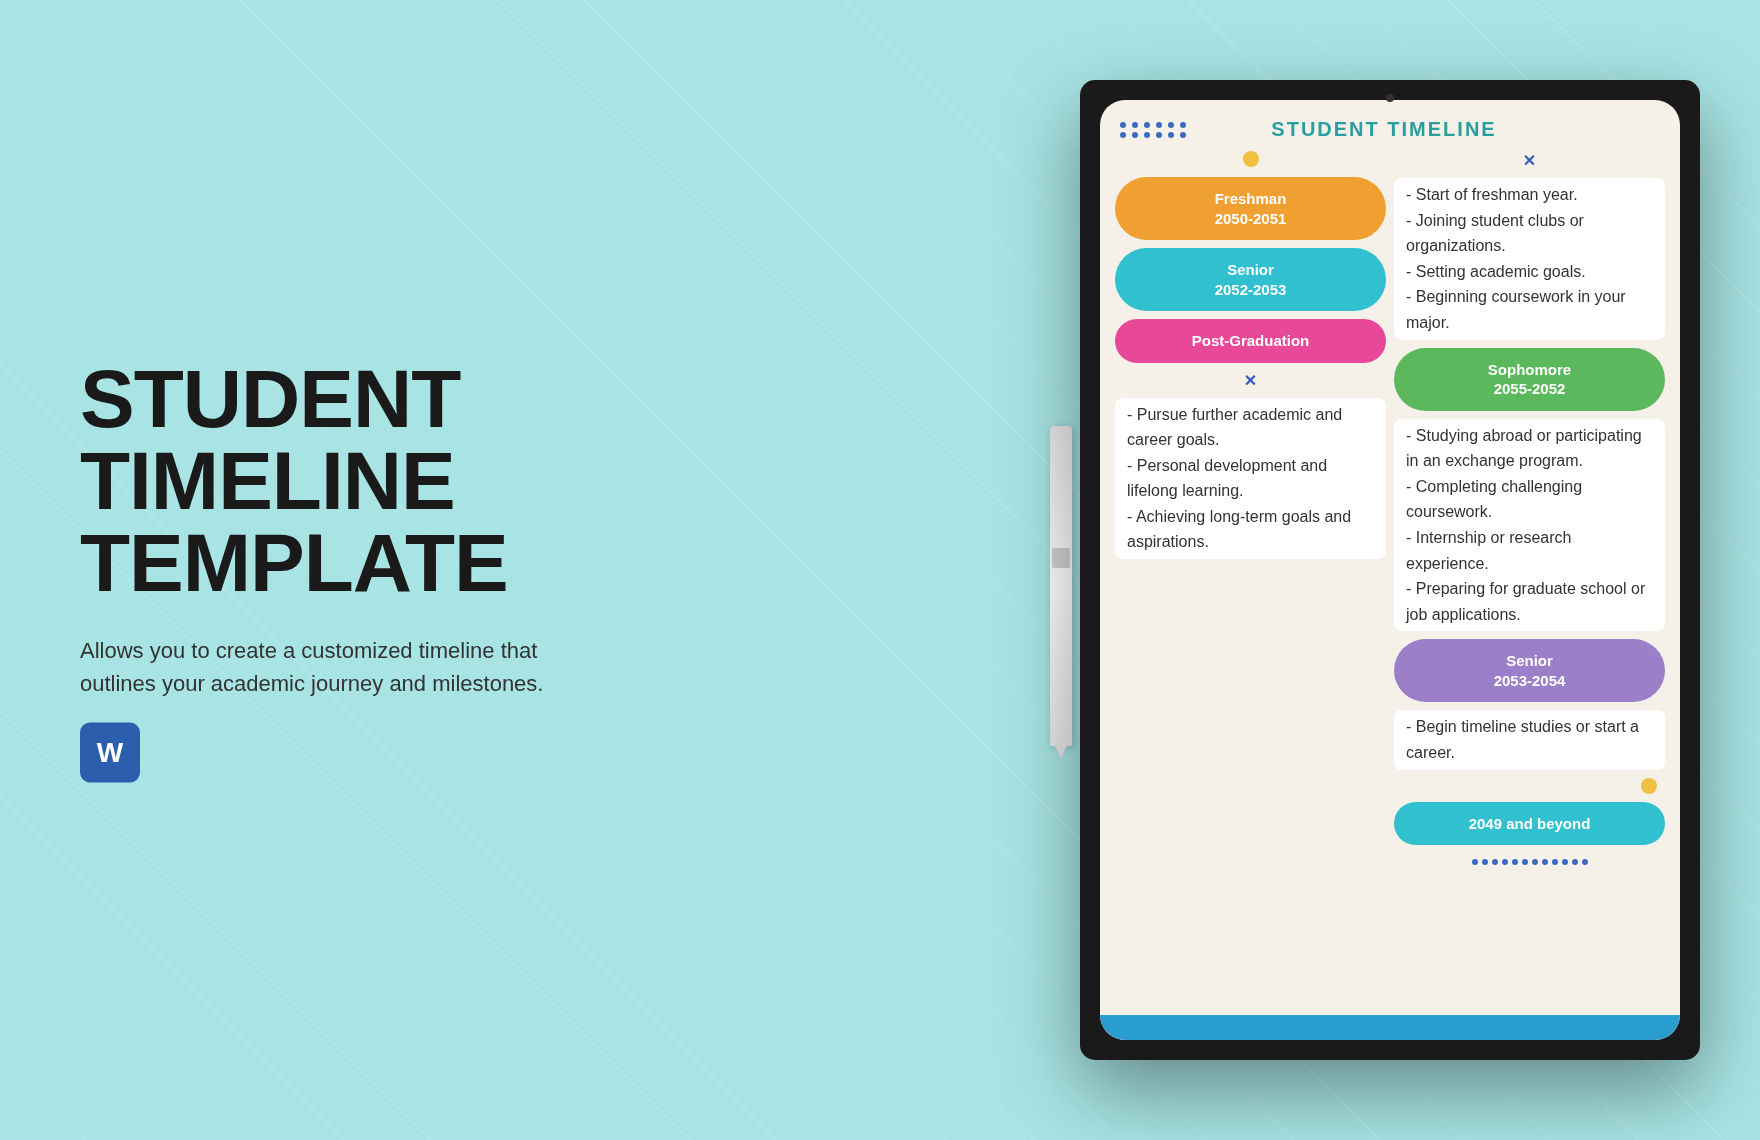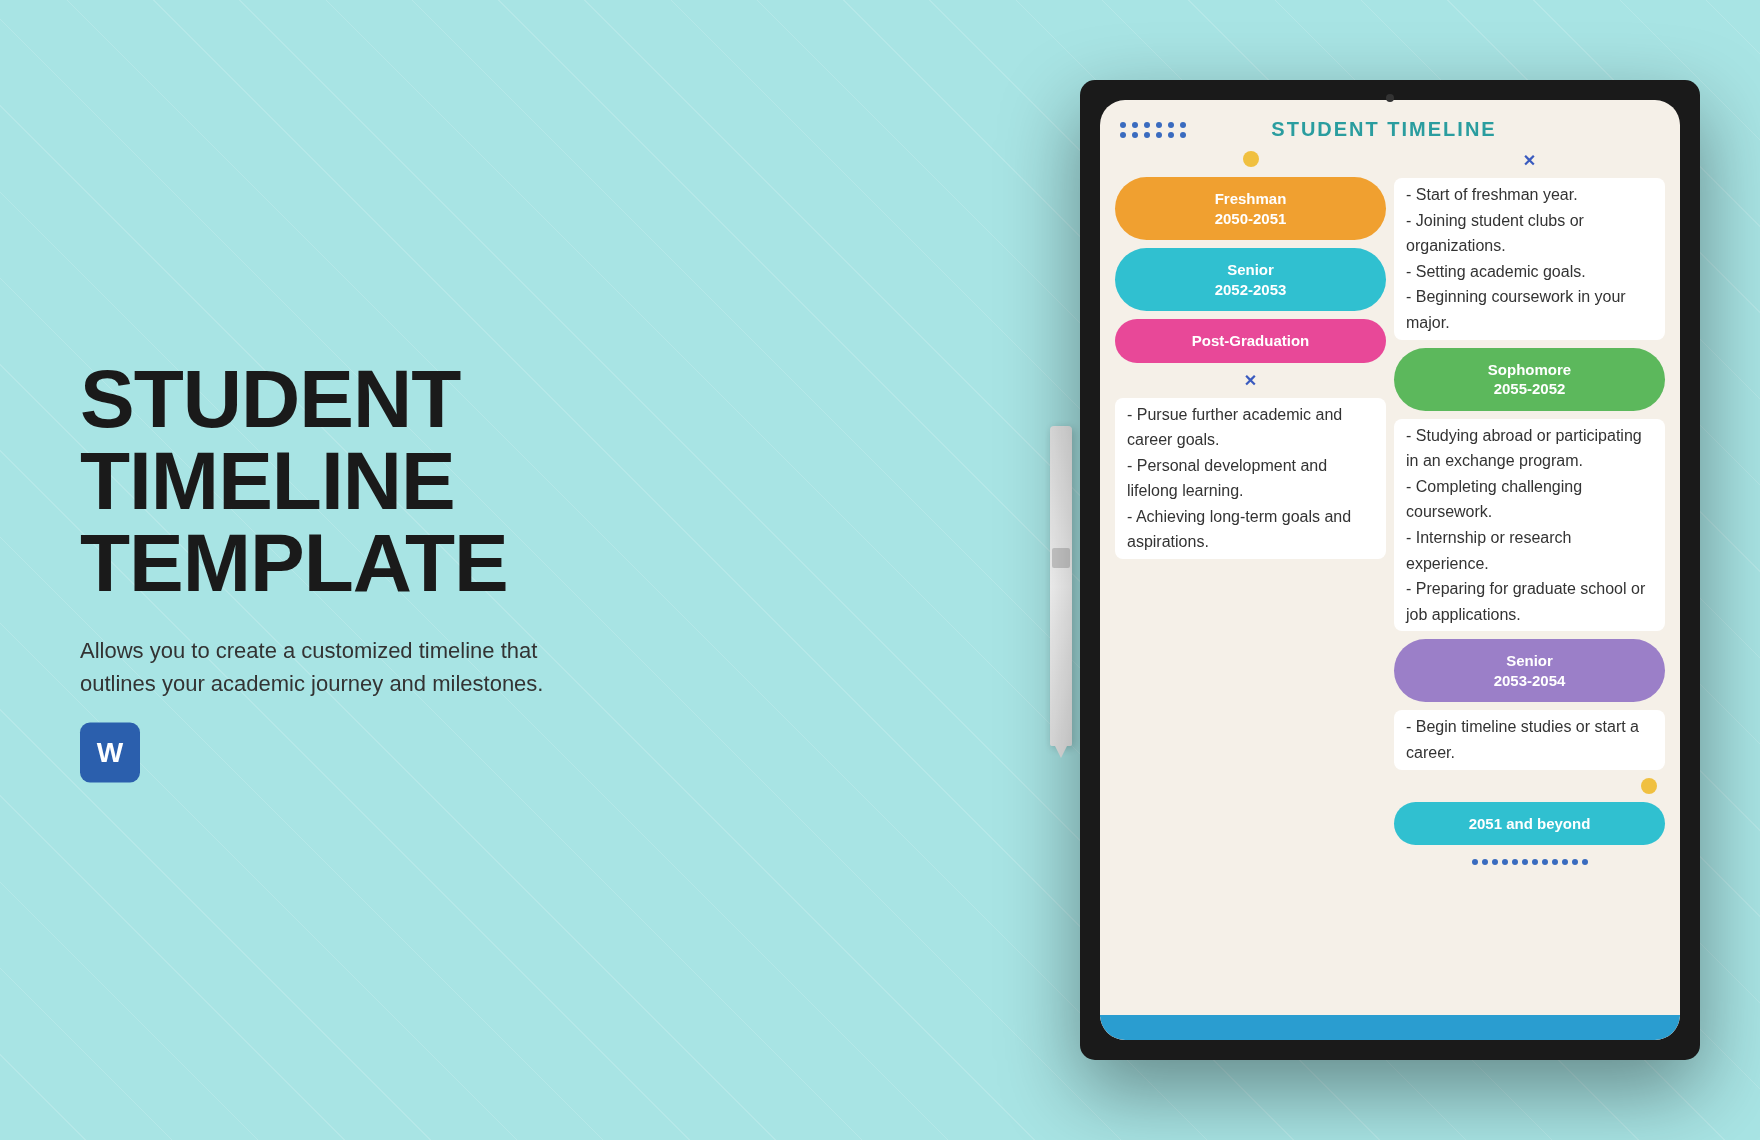--- a/index.html
+++ b/index.html
@@ -359,21 +359,21 @@
 
             <div class="info-box">
               - Begin timeline studies or start a career.
             </div>
 
             <div style="display:flex;justify-content:flex-end;padding-right:8px">
               <div class="yellow-dot-right"></div>
             </div>
 
             <div class="stage-btn beyond">
-              <div>2051 and beyond</div>
+              <div>2049 and beyond</div>
             </div>
 
             <div class="dots-bottom">
               <div class="dot"></div>
                 <div class="dot"></div>
                 <div class="dot"></div>
               <div class="dot"></div>
                 <div class="dot"></div>
                 <div class="dot"></div>
               <div class="dot"></div>

